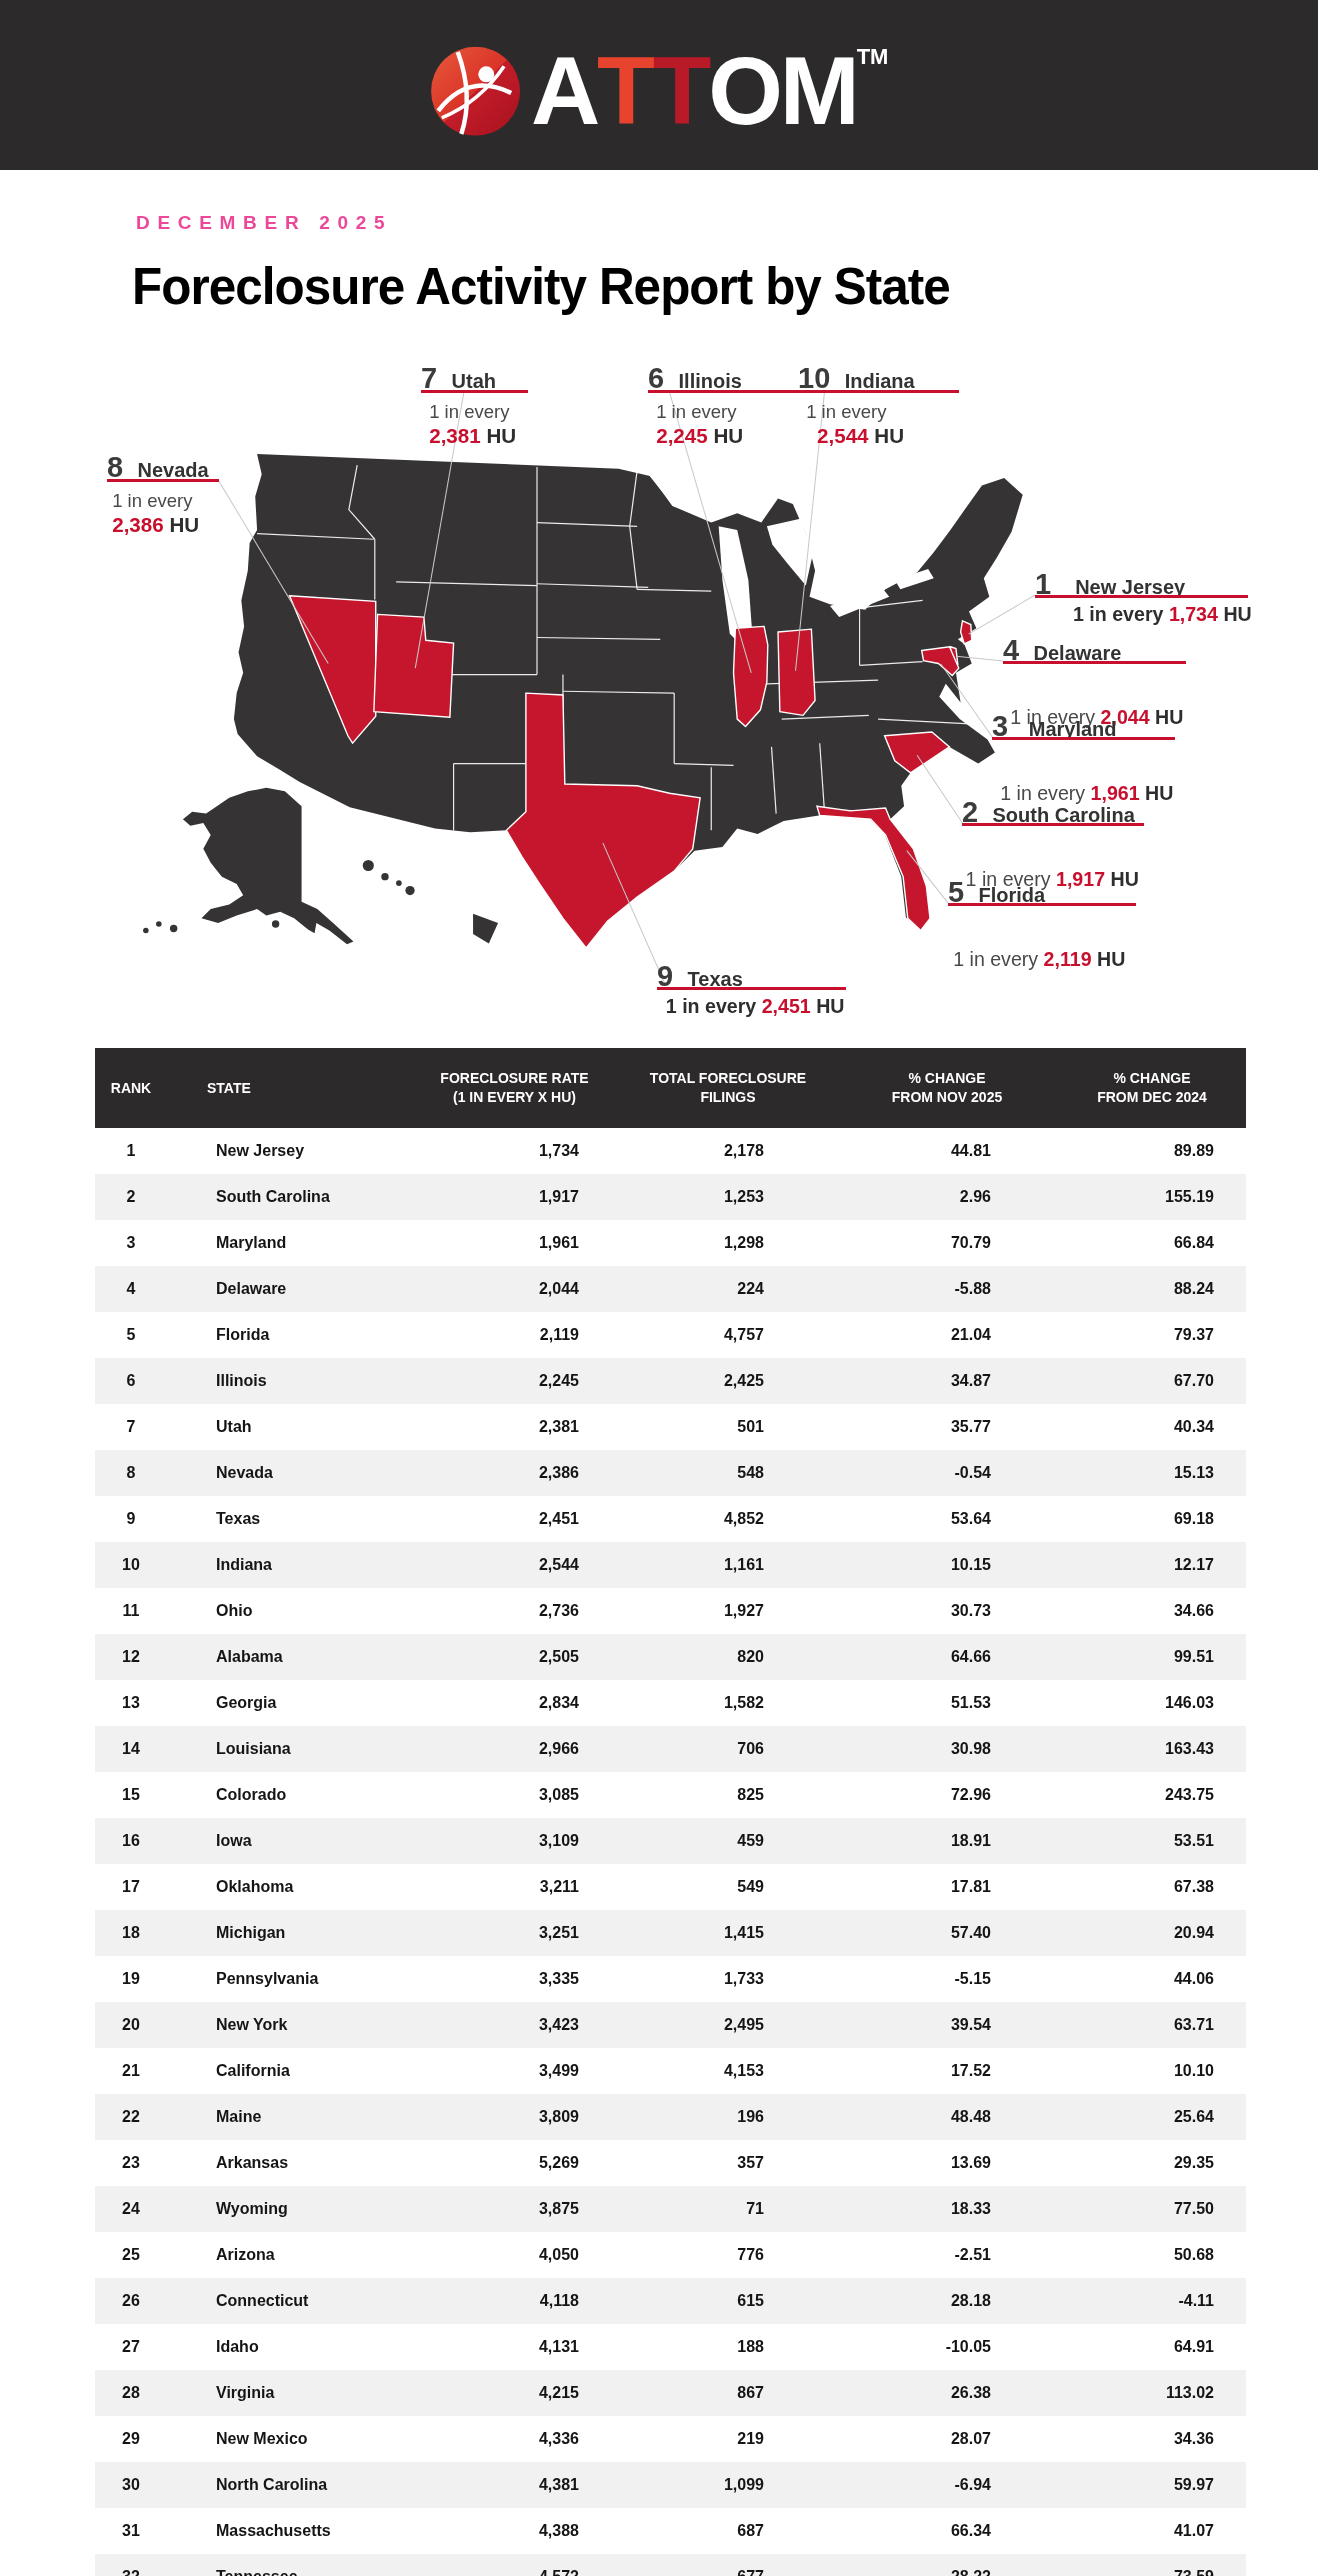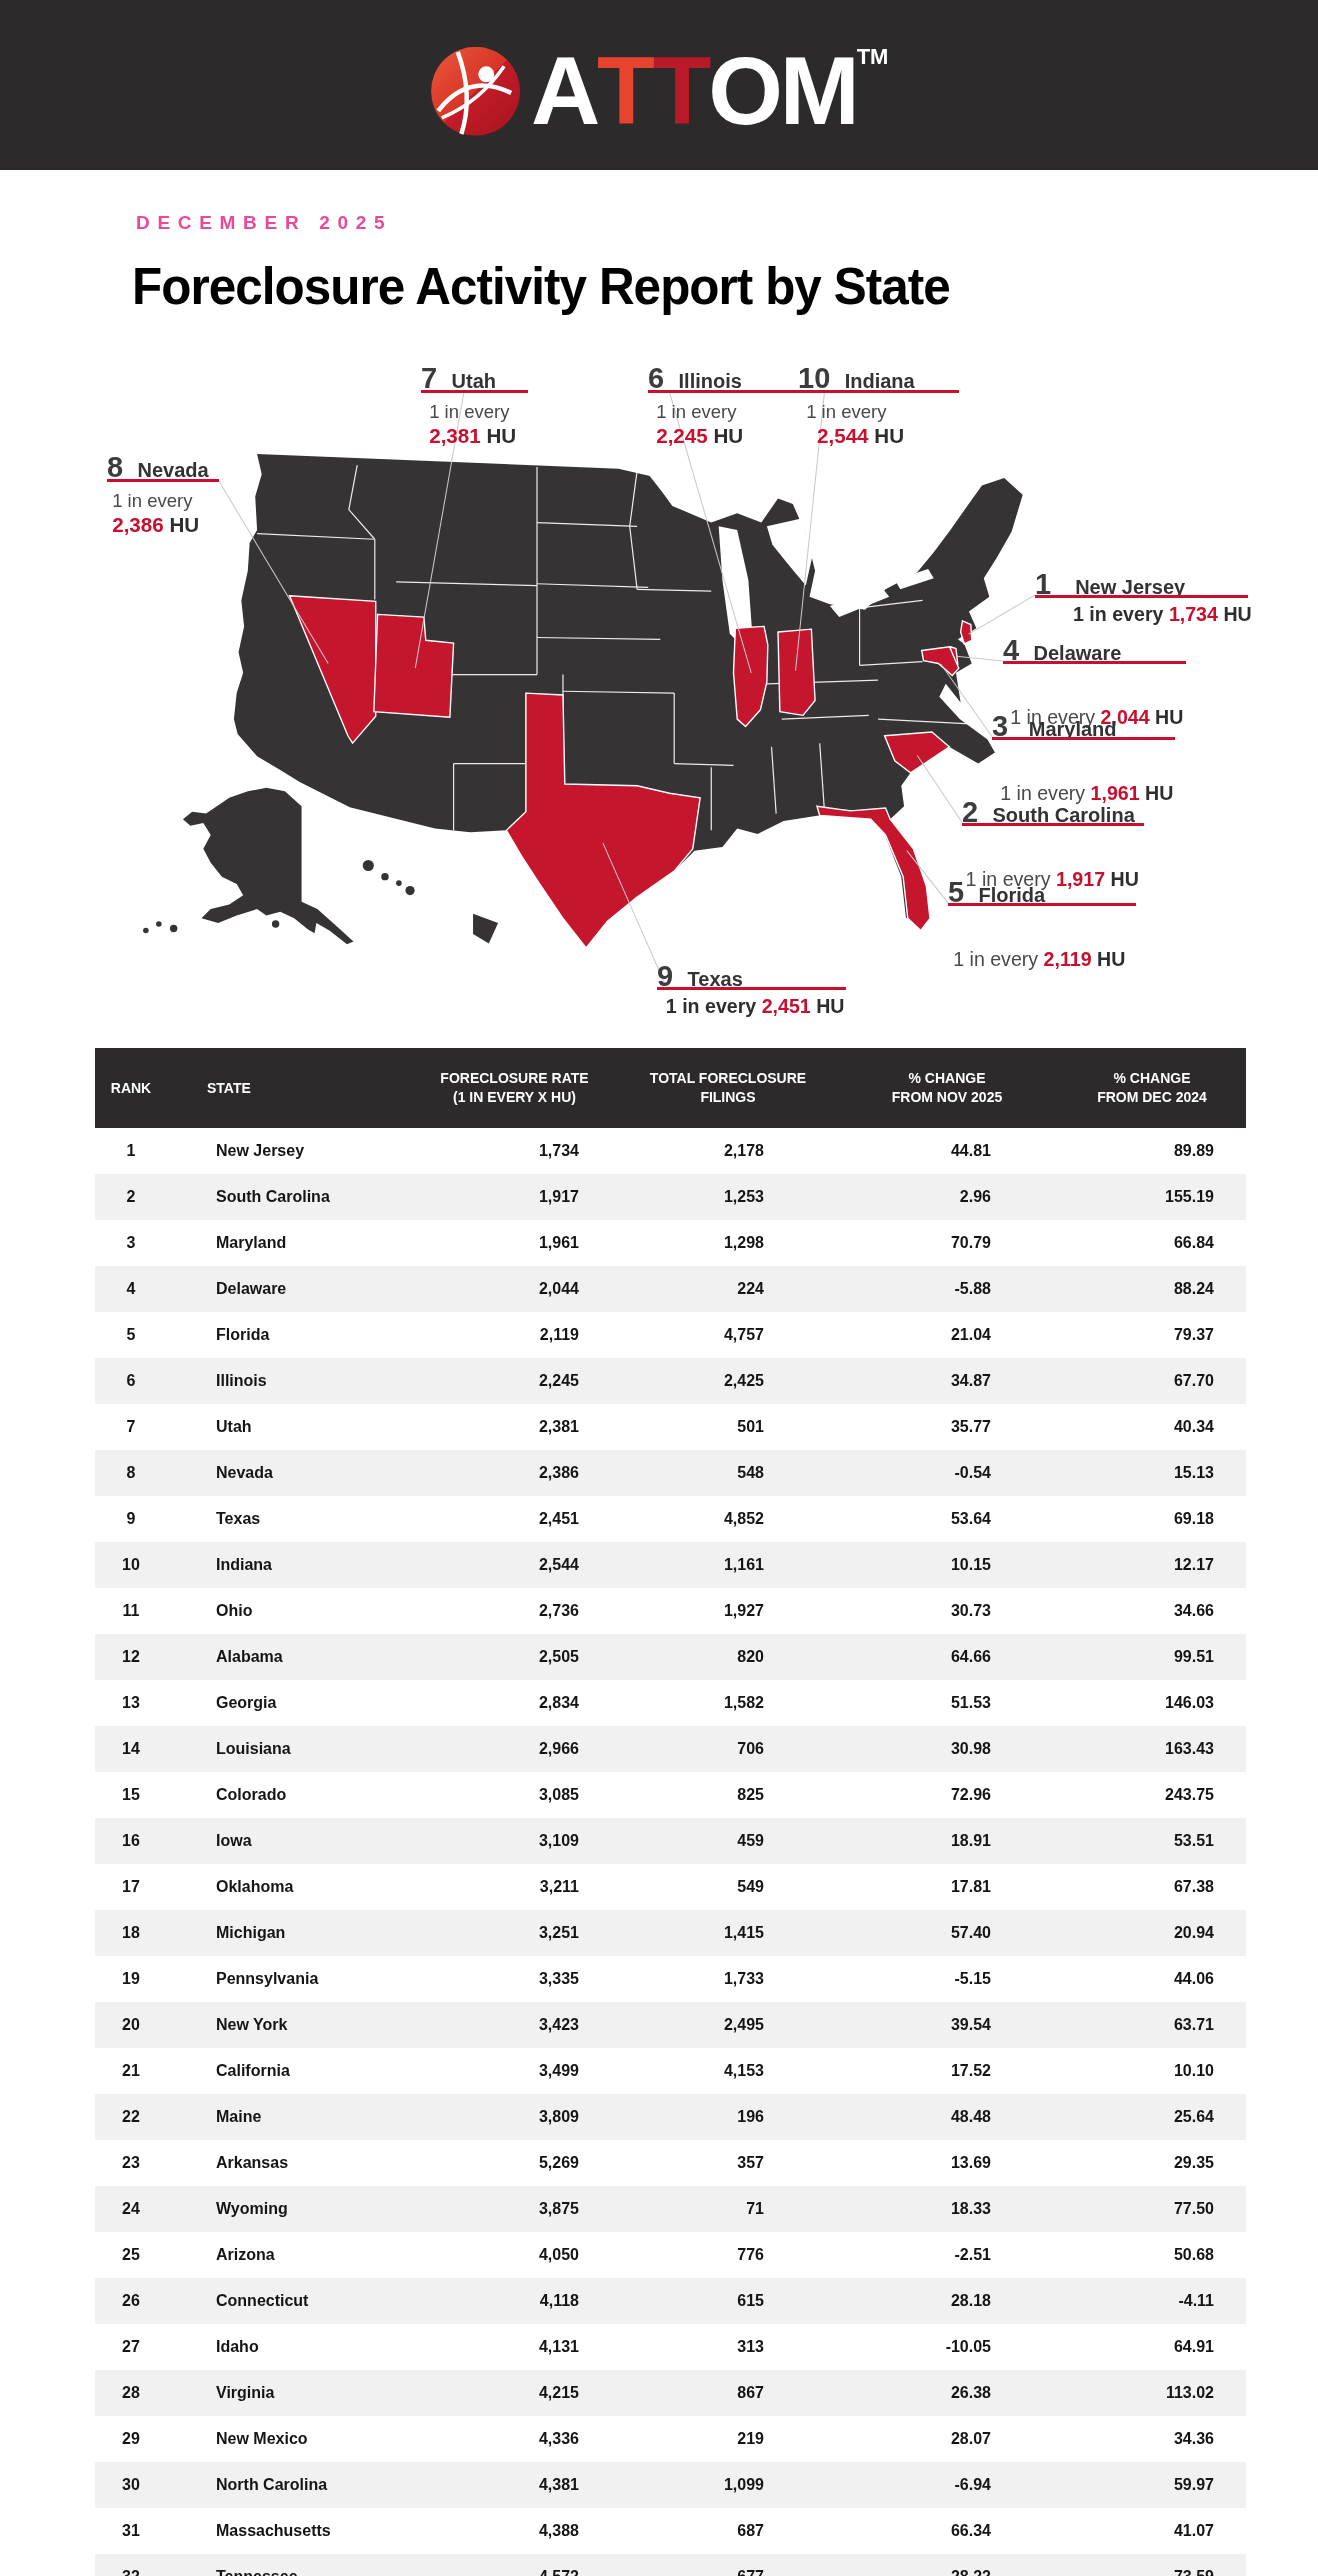--- a/index.html
+++ b/index.html
@@ -494,21 +494,21 @@
       <div class="td c1">Connecticut</div>
       <div class="td c2">4,118</div>
       <div class="td c3">615</div>
       <div class="td c4">28.18</div>
       <div class="td c5">-4.11</div>
     </div>
     <div class="tr grid-row">
       <div class="td c0">27</div>
       <div class="td c1">Idaho</div>
       <div class="td c2">4,131</div>
-      <div class="td c3">313</div>
+      <div class="td c3">188</div>
       <div class="td c4">-10.05</div>
       <div class="td c5">64.91</div>
     </div>
     <div class="tr grid-row">
       <div class="td c0">28</div>
       <div class="td c1">Virginia</div>
       <div class="td c2">4,215</div>
       <div class="td c3">867</div>
       <div class="td c4">26.38</div>
       <div class="td c5">113.02</div>

